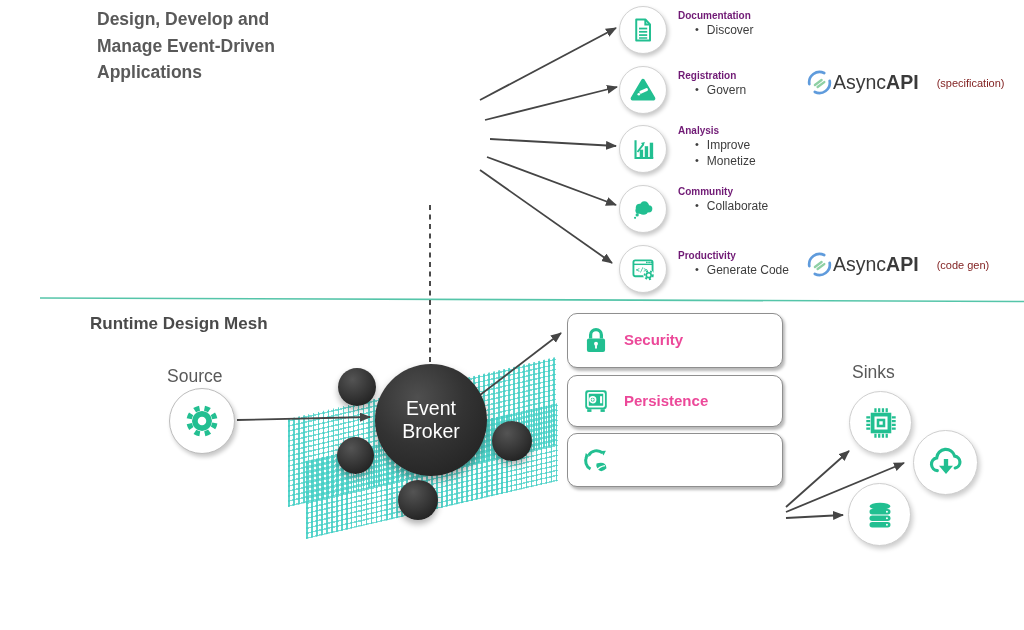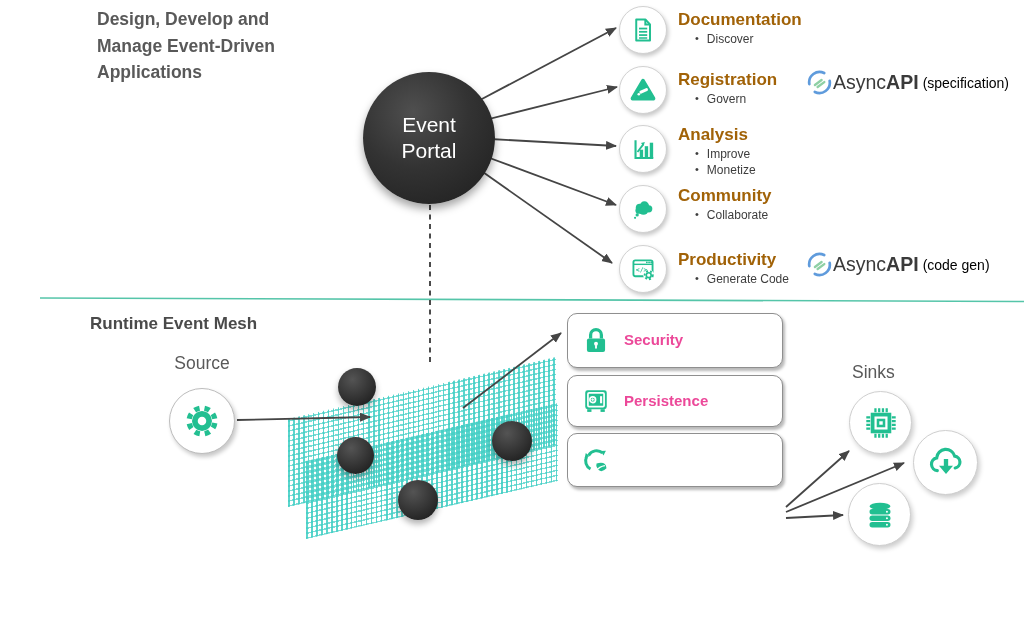--- a/index.html
+++ b/index.html
@@ -19,29 +19,29 @@
   .portal{left:363px;top:72px;width:132px;height:132px;font-size:21px;line-height:1.22;}
   .broker{left:375px;top:364px;width:112px;height:112px;font-size:19.5px;line-height:1.2;}
   .darknode span{display:block;width:84px;}
   .minidark{border-radius:50%;background:radial-gradient(circle at 38% 30%, #545454 0%, #222 80%);
             box-shadow:0 4px 6px rgba(0,0,0,.3);z-index:3;}
 
   
   .fcircle{left:619px;width:46px;height:46px;border-radius:50%;background:#fff;border:1px solid #d2d2d2;
            box-shadow:1.5px 2.5px 4px rgba(0,0,0,.22);display:flex;align-items:center;justify-content:center;z-index:3;}
   .ftext{left:678px;z-index:3;}
-  .ftitle{font-size:17px;font-weight:700;color:#a16207;}
+  .ftitle{font-size:10px;font-weight:700;color:#701a75;}
   .fbullet{display:flex;gap:8px;font-size:12px;color:#3d3d3d;margin-top:2px;padding-left:17px;line-height:1.18;}
   .fbullet .dot{font-size:11px;}
 
   
   .aapi{display:flex;align-items:center;z-index:3;}
   .aname{font-size:19.5px;color:#3a3a3a;}
   .aname b{font-weight:700;}
-  .anote{font-size:14px;color:#000000;margin-left:4px;}
+  .anote{font-size:11px;color:#7f1d1d;margin-left:18px;}
 
   
   .band{background:
         repeating-linear-gradient(90deg, rgba(64,206,196,.85) 0 1.5px, transparent 1.5px 5px),
         repeating-linear-gradient(0deg, rgba(64,206,196,.7) 0 1.5px, transparent 1.5px 5px);
         z-index:1;}
   .band-a{left:288px;top:388px;width:268px;height:88px;transform:skewY(-13deg);}
   .band-b{left:306px;top:432px;width:252px;height:78px;transform:skewY(-13deg);}
 
   
@@ -84,23 +84,20 @@
       <line x1="237" y1="420" x2="370" y2="417"></line>
       <line x1="463" y1="408" x2="561" y2="333"></line>
       <line x1="786" y1="507" x2="849" y2="451"></line>
       <line x1="786" y1="512" x2="904" y2="463"></line>
       <line x1="786" y1="518" x2="843" y2="515"></line>
     </g>
   </svg>
 
   <div class="abs title">Design, Develop and Manage Event-Driven Applications</div>
 
-  <div class="abs darknode portal">
-    <span>Event Portal</span>
-  </div>
 
   <div class="abs fcircle" style="top:6px">
     <svg class="ic" width="28" height="28" viewBox="0 0 24 24">
       <path d="M6.2 3 H14 L18 7.2 V21 H6.2 Z" fill="#fff" stroke="currentColor" stroke-width="1.7" stroke-linejoin="round"></path>
       <path d="M14 3 V7.2 H18" fill="none" stroke="currentColor" stroke-width="1.7"></path>
       <g fill="currentColor">
           <rect x="8.6" y="10" width="7" height="1.5"></rect>
           <rect x="8.6" y="12.8" width="7" height="1.5"></rect>
           <rect x="8.6" y="15.6" width="7" height="1.5"></rect>
           <rect x="8.6" y="18.2" width="7" height="1.3"></rect>
@@ -207,36 +204,39 @@
   <div class="abs aapi" style="left:806px;top:251px">
     <svg width="27" height="27" viewBox="0 0 26 26">
       <path d="M3.2 14.5 A10 10 0 0 1 17.5 3.9" fill="none" stroke="#5f9bdc" stroke-width="2.6" stroke-linecap="round"></path>
       <path d="M22.8 11.5 A10 10 0 0 1 8.5 22.1" fill="none" stroke="#5f9bdc" stroke-width="2.6" stroke-linecap="round"></path>
       <path d="M8.6 15.4 L15 10.6 M11.2 17.4 L17.6 12.6" stroke="#8fd0a5" stroke-width="2.3" stroke-linecap="round"></path>
     </svg>
     <span class="aname"><span>Async</span><b>API</b></span>
     <span class="anote">(code gen)</span>
   </div>
 
-  <div class="abs rheading">Runtime Event Mesh</div>
-  <div class="abs softlabel" style="left:167px;top:353px;width:70px;text-align:center">Source</div>
+  <div class="abs rheading">Runtime Design Mesh</div>
+  <div class="abs softlabel" style="left:167px;top:366px;width:70px;text-align:left">Source</div>
 
   <div class="abs whitecircle srccircle">
     <svg class="ic" width="38" height="38" viewBox="0 0 24 24">
       <circle cx="12" cy="12" r="8.2" fill="none" stroke="currentColor" stroke-width="3.3" stroke-dasharray="3.3 3.15" transform="rotate(9 12 12)"></circle>
       <circle cx="12" cy="12" r="6.3" fill="currentColor"></circle>
       <circle cx="12" cy="12" r="2.7" fill="#fff"></circle>
     </svg>
   </div>
 
   <div class="abs minidark" style="left:338px;top:368px;width:38px;height:38px"></div>
   <div class="abs minidark" style="left:337px;top:437px;width:37px;height:37px"></div>
   <div class="abs minidark" style="left:398px;top:480px;width:40px;height:40px"></div>
   <div class="abs minidark" style="left:492px;top:421px;width:40px;height:40px"></div>
 
+  <div class="abs darknode broker">
+    <span>Event Broker</span>
+  </div>
 
   <div class="abs box" style="top:313px;height:55px">
     <svg class="ic" width="34" height="34" viewBox="0 0 24 24">
       <path d="M8.2 10.2 V7.7 a3.8 3.8 0 0 1 7.6 0 V10.2" fill="none" stroke="currentColor" stroke-width="2.3"></path>
       <rect x="5.6" y="10.2" width="12.8" height="9.6" rx="1.4" fill="currentColor"></rect>
       <circle cx="12" cy="14" r="1.4" fill="#fff"></circle>
         <rect x="11.35" y="14.7" width="1.3" height="2.7" rx=".6" fill="#fff"></rect>
     </svg>
     <span class="box-label">Security</span>
   </div>

